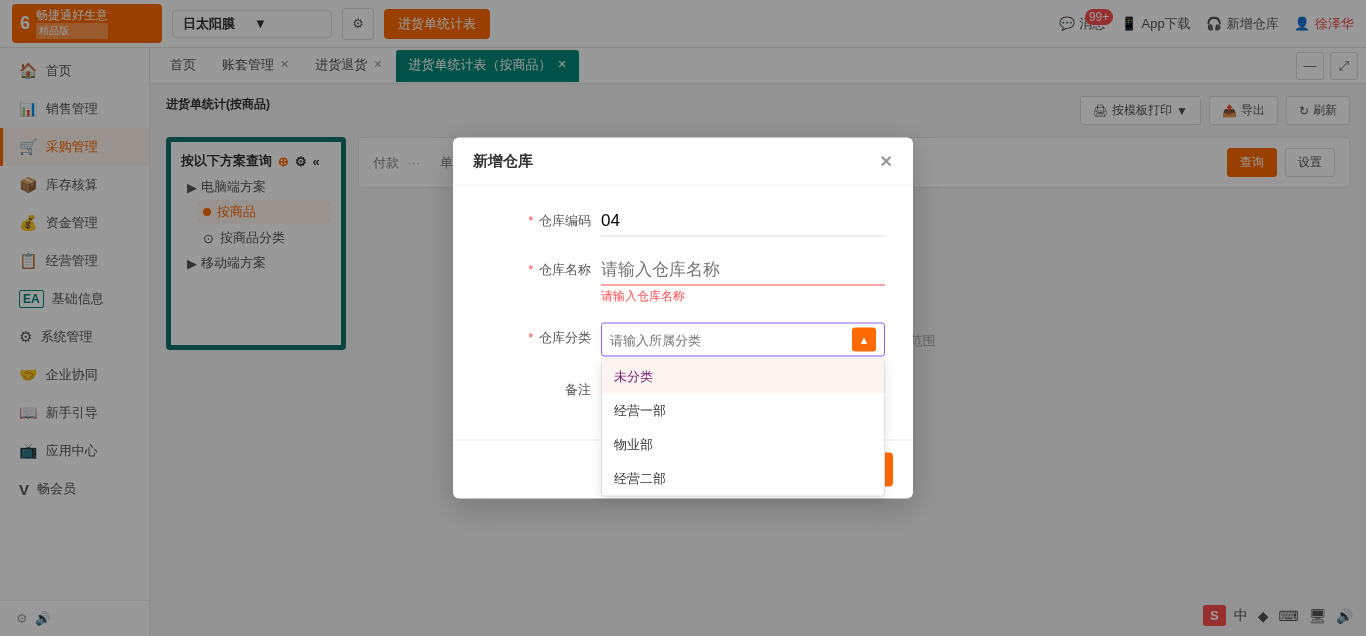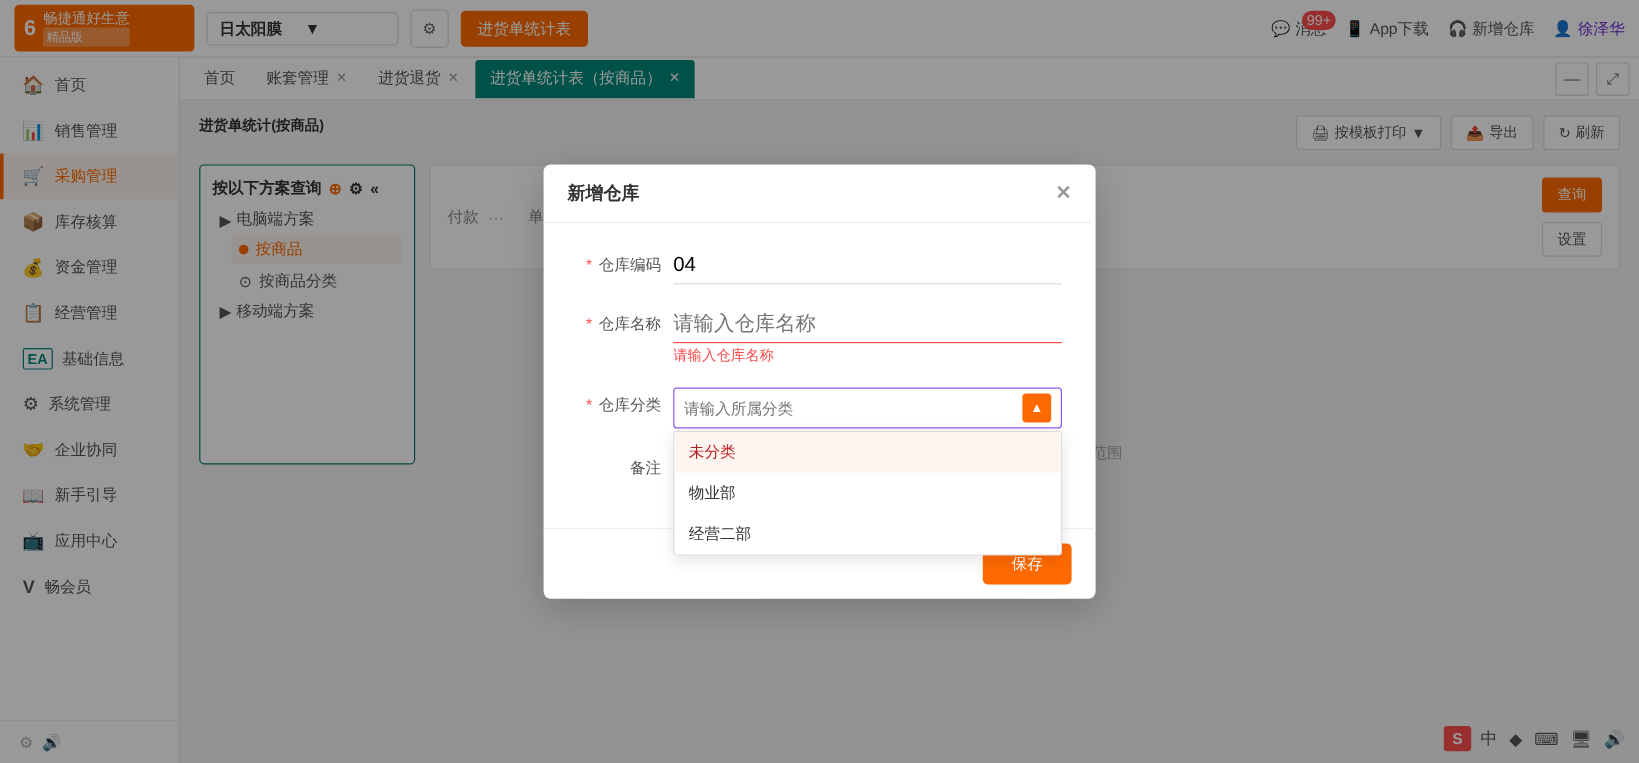--- a/index.html
+++ b/index.html
@@ -36,21 +36,21 @@
       margin-left: auto; display: flex; align-items: center; gap: 16px;
     }
     .header-right-item {
       display: flex; align-items: center; gap: 4px; cursor: pointer; color: #555;
       position: relative;
     }
     .badge {
       background: #ff4d4f; color: #fff; font-size: 12px; padding: 1px 4px;
       border-radius: 8px; position: absolute; top: -6px; right: -8px;
     }
-    .user-name { color: #6d28d9; }
+    .user-name { color: #ef4444; }
 
     
     .layout { display: flex; height: calc(636px - 48px); }
     .sidebar {
       width: 150px; background: #fff; border-right: 1px solid #e8e8e8;
       display: flex; flex-direction: column; padding-top: 4px;
       flex-shrink: 0;
     }
     .sidebar-item {
       display: flex; align-items: center; gap: 8px; padding: 10px 16px;
@@ -107,21 +107,21 @@
       box-shadow: 0 8px 32px rgba(0,0,0,0.2);
     }
     .modal-header {
       display: flex; align-items: center; padding: 14px 20px;
       border-bottom: 1px solid #f0f0f0; font-size: 15px; font-weight: bold;
     }
     .modal-close {
       margin-left: auto; cursor: pointer; color: #999; font-size: 16px;
     }
     .modal-body { padding: 20px 28px 16px; }
-    .form-row { display: flex; align-items: flex-start; margin-bottom: 18px; }
+    .form-row { display: flex; align-items: flex-start; margin-bottom: 18px; margin-left: 40px; }
     .form-label {
       width: 80px; padding-top: 6px; font-size: 13px; color: #555;
       flex-shrink: 0; text-align: right; padding-right: 10px;
     }
     .required-star { color: #ff4d4f; margin-right: 2px; }
     .form-input {
       flex: 1; border: none; border-bottom: 1px solid #ddd; padding: 5px 0;
       font-size: 17px; outline: none; background: transparent;
     }
     .form-input.error { border-bottom-color: #ff4d4f; }
@@ -140,21 +140,21 @@
       font-size: 11px; cursor: pointer;
     }
     .dropdown-list {
       position: absolute; top: 100%; left: 0; right: 0; background: #fff;
       border: 1px solid #ddd; border-radius: 3px; z-index: 300;
       box-shadow: 0 4px 12px rgba(0,0,0,0.1); margin-top: 2px;
     }
     .dropdown-item {
       padding: 8px 12px; cursor: pointer; font-size: 13px; color: #333;
     }
-    .dropdown-item.selected { background: #fff5f0; color: #b91c1c; }
+    .dropdown-item.selected { background: #fff5f0; color: #701a75; }
     .modal-footer {
       display: flex; justify-content: flex-end; padding: 12px 20px;
       border-top: 1px solid #f0f0f0; gap: 8px;
     }
     .btn-save {
       background: #ff6a00; color: #fff; border: none; padding: 8px 24px;
       border-radius: 4px; cursor: pointer; font-size: 13px;
     }
 
     
@@ -305,21 +305,21 @@
           </button>
           <button class="toolbar-btn">
             <span>↻</span>
             <span>刷新</span>
           </button>
         </div>
       </div>
 
       <div style="display:flex; gap:12px;">
 
-        <div style="width:180px; background:#fff; border:1px solid #0f766e; border-radius:4px; padding:10px;text-align:center;">
+        <div style="width:180px; background:#fff; border:5px solid #0f766e; border-radius:4px; padding:10px;text-align:center;">
           <div style="display:flex; align-items:center; gap:6px; margin-bottom:8px; font-size:13px; font-weight:bold;">
             <span>按以下方案查询</span>
             <span style="color:#ff6a00; cursor:pointer;">⊕</span>
             <span style="cursor:pointer;">⚙</span>
             <span style="cursor:pointer;">«</span>
           </div>
           <div style="padding-left:6px;">
             <div style="display:flex; align-items:center; gap:4px; font-size:13px; color:#555; margin-bottom:4px;">
               <span>▶</span>
               <span>电脑端方案</span>
@@ -349,21 +349,21 @@
               <span style="color:#888;">单据状态</span>
               <div style="border:1px solid #ddd; border-radius:3px; padding:3px 8px; min-width:100px; display:flex; align-items:center; gap:6px; cursor:pointer;">
                 <span style="color:#ccc;"></span>
                 <span style="margin-left:auto; color:#aaa;">▼</span>
               </div>
             </div>
             <div style="display:flex; align-items:center; gap:8px;">
               <span style="color:#888;">商品</span>
               <span style="color:#aaa;">···</span>
             </div>
-            <div style="margin-left:auto; display:flex; gap:8px;flex-direction:column;">
+            <div style="margin-left:auto; display:flex; gap:8px;">
               <button class="toolbar-btn primary">查询</button>
               <button class="toolbar-btn">设置</button>
             </div>
           </div>
 
           <div style="text-align:center; padding-top:40px;">
             <div style="font-size:50px; color:#ddd; margin-bottom:12px;">📊</div>
             <div style="color:#aaa; margin-bottom:6px;">请选择上方的方案</div>
             <div style="color:#aaa;">用[过滤]条件来缩小分析范围</div>
           </div>
@@ -409,20 +409,21 @@
         <span>仓库分类</span>
       </div>
       <div class="form-field">
         <div class="select-field">
           <input type="text" placeholder="请输入所属分类" style="">
           <div class="select-arrow">▲</div>
         </div>
 
         <div class="dropdown-list">
           <div class="dropdown-item selected">未分类</div>
+          <div class="dropdown-item">经营一部</div>
           <div class="dropdown-item">物业部</div>
           <div class="dropdown-item">经营二部</div>
         </div>
       </div>
     </div>
 
     <div class="form-row">
       <div class="form-label">
         <span>备注</span>
       </div>

